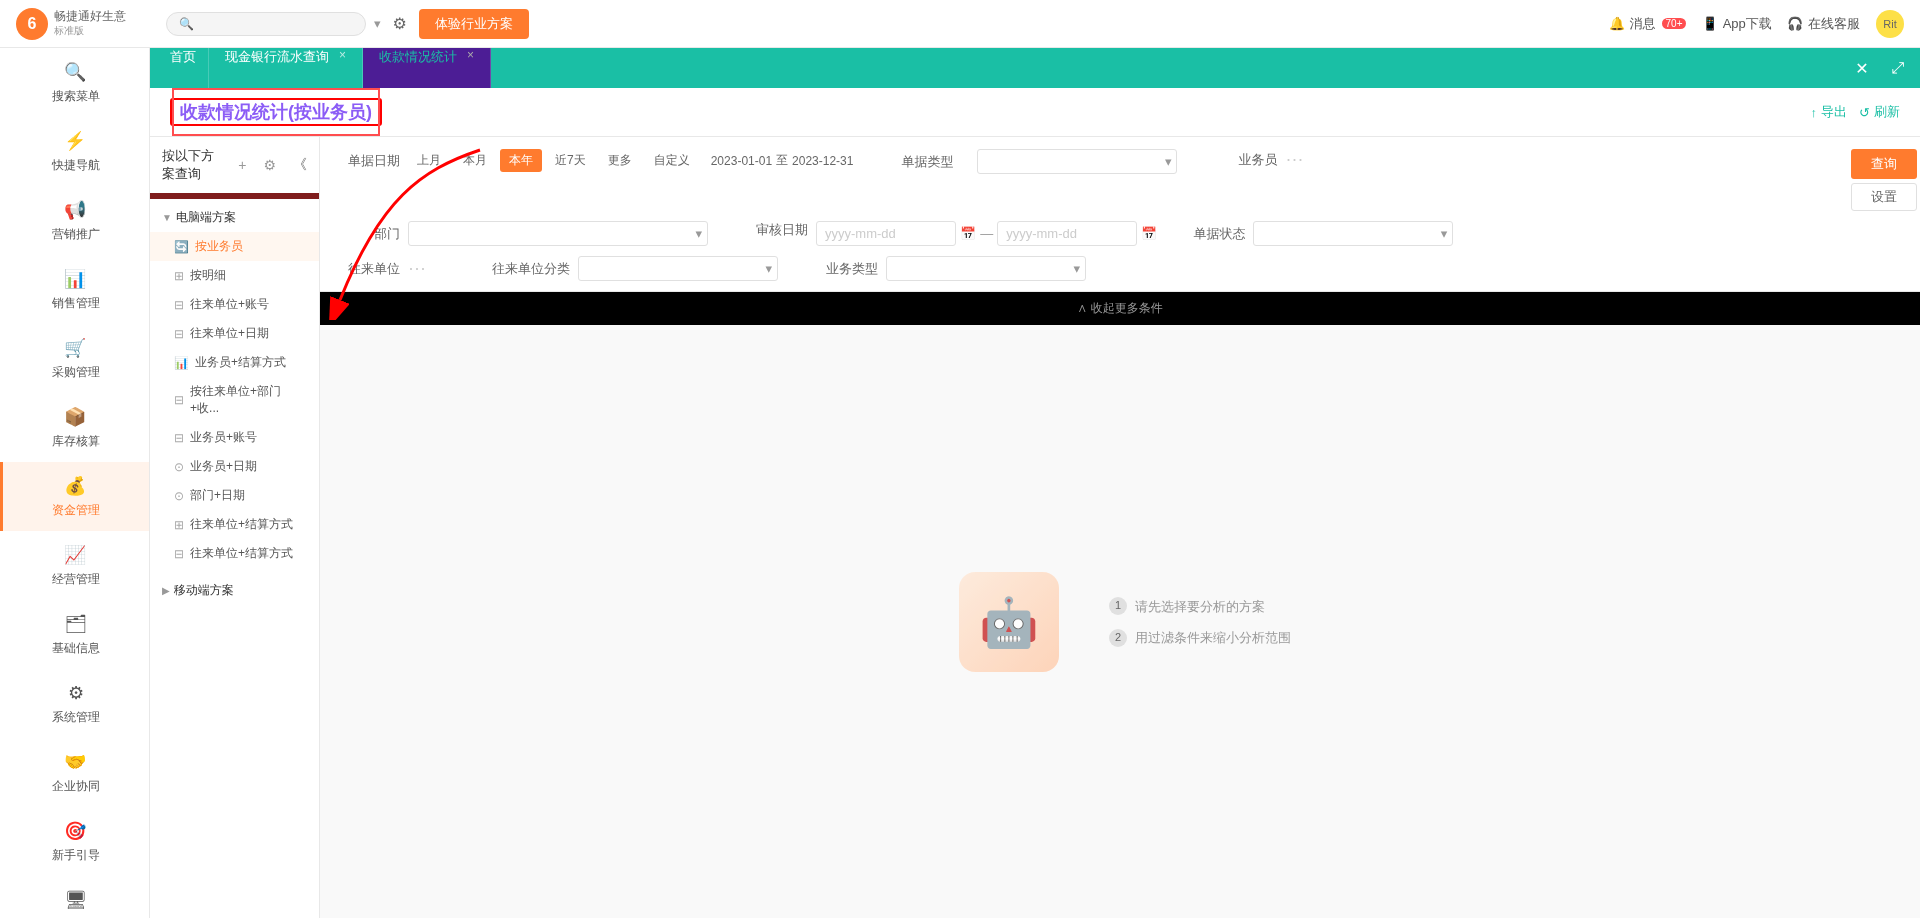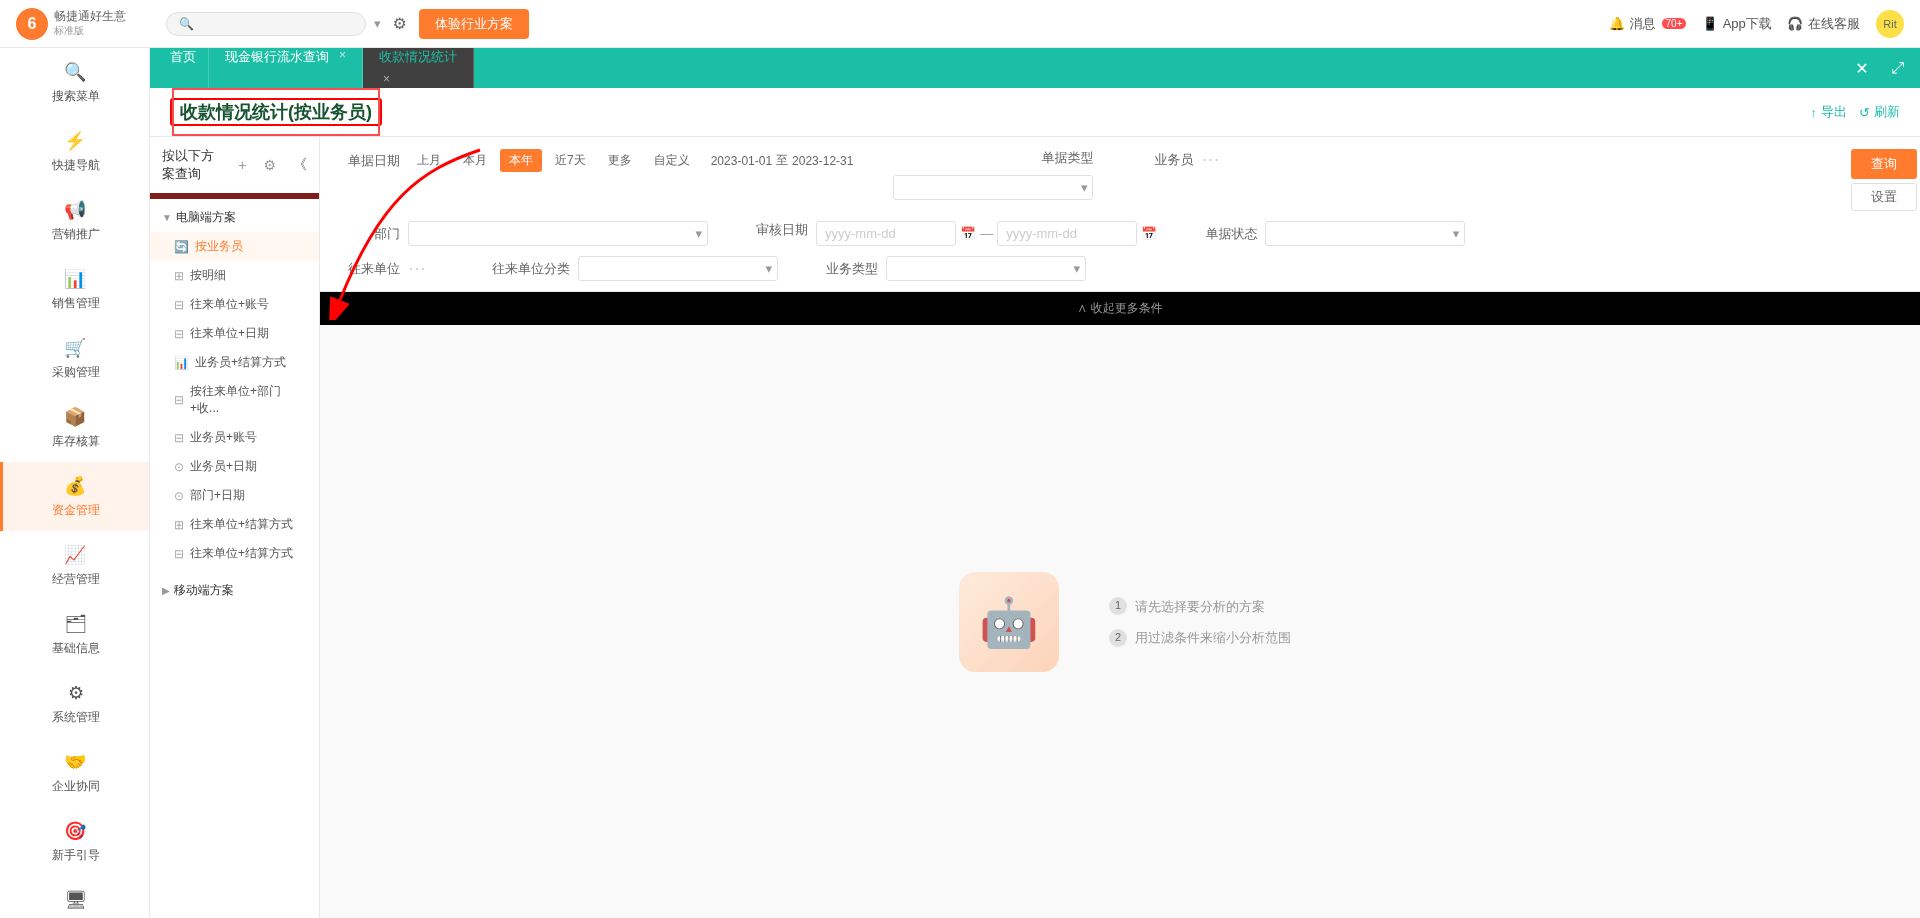--- a/index.html
+++ b/index.html
@@ -149,23 +149,22 @@
       display: flex;
       align-items: flex-start;
       color: #fff;
       font-size: 13px;
       cursor: pointer;
       border-right: 1px solid rgba(255,255,255,0.2);
       gap: 6px;
     }
     .tab-item.home-tab { padding: 0 12px; }
     .tab-item.active {
-      background: #404040;
+      background: #4c1d95;
       color: #1abfa5;
-      flex-direction: column;
     }
     .tab-close {
       font-size: 12px;
       color: rgba(255,255,255,0.7);
       cursor: pointer;
       margin-left: 4px;
     }
     .tab-item.active .tab-close { color: #999; }
     .tab-right {
       margin-left: auto;
@@ -192,21 +191,21 @@
       background: #fff;
       padding: 10px 20px;
       display: flex;
       align-items: center;
       justify-content: space-between;
       border-bottom: 1px solid #e8e8e8;
     }
     .page-title {
       font-size: 18px;
       font-weight: bold;
-      color: #14532d;
+      color: #8b5cf6;
       border: 2px solid #ff4d4f;
       padding: 12px 6px;
     }
     .page-actions {
       display: flex;
       gap: 12px;
     }
     .page-action-btn {
       display: flex;
       align-items: center;
@@ -631,21 +630,21 @@
                   <span class="date-tab">更多</span>
                   <span class="date-tab">自定义</span>
                 </div>
                 <div style="display:flex; align-items:center; gap:4px; margin-left:4px;">
                   <span class="date-range">2023-01-01</span>
                   <span class="date-range">至</span>
                   <span class="date-range">2023-12-31</span>
                 </div>
               </div>
 
-              <div style="display:flex; align-items:flex-end; gap:8px; margin-left:24px;flex-direction:column;">
+              <div style="display:flex; align-items:center; gap:24px; margin-left:24px;">
                 <span class="filter-label">单据类型</span>
                 <div class="select-wrapper">
                   <select class="filter-select">
                     <option></option>
                   </select>
                   <span class="chevron">▾</span>
                 </div>
               </div>
 
               <div style="display:flex; align-items:center; gap:8px; margin-left:24px;">
@@ -676,21 +675,21 @@
                 <span class="filter-label">审核日期</span>
                 <div style="display:flex; align-items:center; gap:4px;">
                   <input class="filter-input" type="text" placeholder="yyyy-mm-dd" style="">
                   <span style="color:#aaa;">📅</span>
                   <span class="date-dash">—</span>
                   <input class="filter-input" type="text" placeholder="yyyy-mm-dd" style="">
                   <span style="color:#aaa;">📅</span>
                 </div>
               </div>
 
-              <div style="display:flex; align-items:center; gap:8px; margin-left:24px;justify-content:center;">
+              <div style="display:flex; align-items:center; gap:8px; margin-left:12px;justify-content:center;">
                 <span class="filter-label">单据状态</span>
                 <div class="select-wrapper" style="width:200px;">
                   <select class="filter-select" style="width:200px;">
                     <option></option>
                   </select>
                   <span class="chevron">▾</span>
                 </div>
               </div>
             </div>
 

